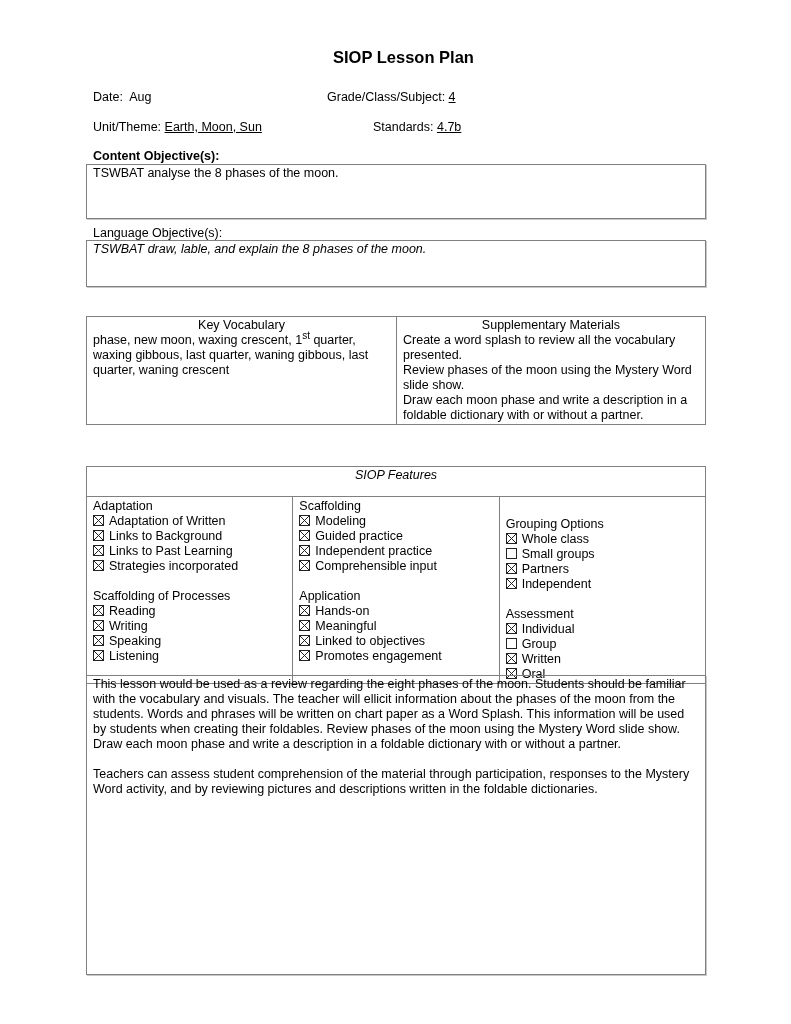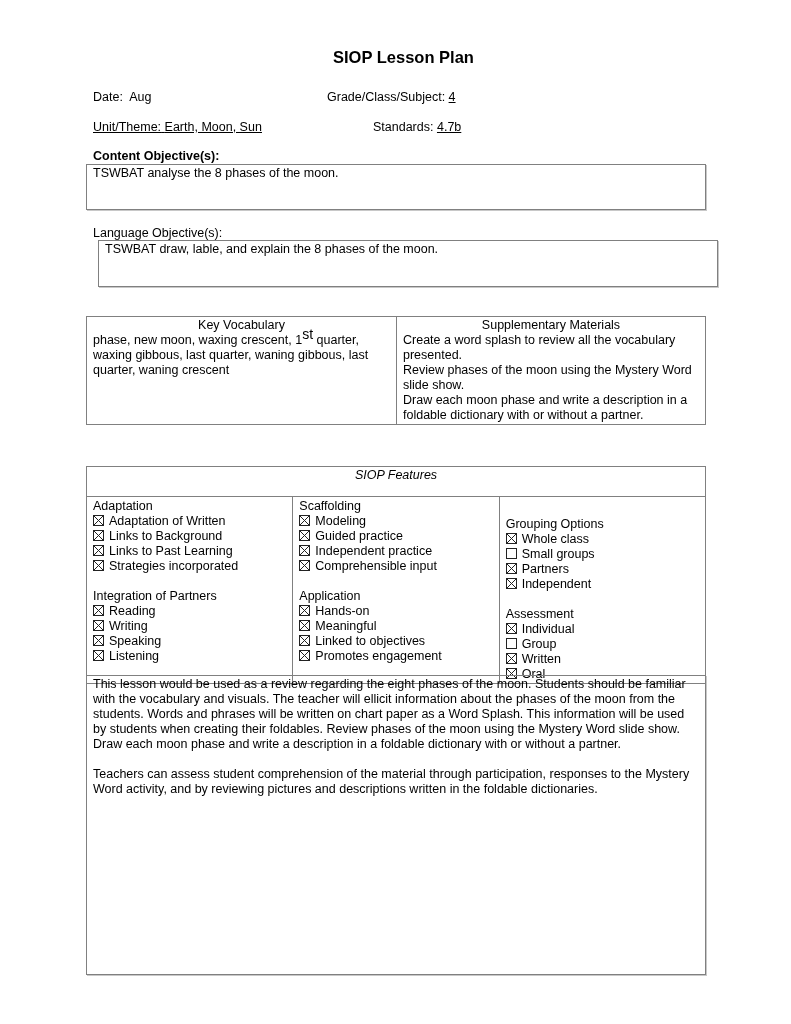--- a/index.html
+++ b/index.html
@@ -23,51 +23,51 @@
   .center { text-align: center; }
   .ital { font-style: italic; }
   .chk {
     display: inline-block; width: 11px; height: 11px; border: 1px solid #222;
     position: relative; vertical-align: -1px; margin-right: 5px; box-sizing: border-box;
   }
   .chk svg { position: absolute; left: 0; top: 0; width: 9px; height: 9px; }
   .grp { margin-bottom: 15px; }
   .grp:last-child { margin-bottom: 0; }
   .p { margin: 0; }
-  .sup { font-size: 14px; vertical-align: super; line-height: 0; }
+  .sup { font-size: 10px; vertical-align: super; line-height: 0; }
 </style>
 </head>
 <body>
 
 <div class="abs title">SIOP Lesson Plan</div>
 
 <div class="abs" style="top:90px; left:93px;">
   <span>Date:</span>&nbsp;
   <span>Aug</span>
 </div>
 <div class="abs" style="top:90px; left:327px;">
   <span>Grade/Class/Subject:</span>
   <span class="u">4</span>
 </div>
-<div class="abs" style="top:120px; left:93px;text-decoration:underline;">
+<div class="abs" style="top:120px; left:93px;">
   <span>Unit/Theme:</span>
   <span class="u">Earth, Moon, Sun</span>
 </div>
 <div class="abs" style="top:120px; left:373px;">
   <span>Standards:</span>
   <span class="u">4.7b</span>
 </div>
 
 <div class="abs" style="top:149px; left:93px;font-weight:bold;">Content Objective(s):</div>
-<div class="abs box" style="top:164px; left:86px; width:620px; height:46px;">
+<div class="abs box" style="top:164px; left:86px; width:620px; height:55px;">
   <div class="obj-text">TSWBAT analyse  the 8 phases of the moon.</div>
 </div>
 
 <div class="abs" style="top:226px; left:93px;">Language Objective(s):</div>
-<div class="abs box" style="top:240px; left:98px; width:620px; height:47px;">
+<div class="abs box" style="top:240px; left:86px; width:620px; height:47px;font-style:italic;">
   <div class="obj-text">TSWBAT draw, lable, and explain the 8 phases of the moon.</div>
 </div>
 
 <table class="tbl" style="top:316px; left:86px; width:620px; height:106px;">
   <tbody>
       <tr>
     <td style="width:297px;">
       <div class="center">Key Vocabulary</div>
       <div><span>phase, new moon, waxing crescent, 1</span><span class="sup">st</span><span> quarter, waxing gibbous, last quarter, waning gibbous, last quarter, waning crescent</span></div>
     </td>
@@ -101,21 +101,21 @@
             <div><span class="chk"><svg viewBox="0 0 9 9">
                   <line x1="0" y1="0" x2="9" y2="9" stroke="#222" stroke-width="1"></line>
                   <line x1="9" y1="0" x2="0" y2="9" stroke="#222" stroke-width="1"></line>
                 </svg></span><span>Links to Past Learning</span></div>
             <div><span class="chk"><svg viewBox="0 0 9 9">
                   <line x1="0" y1="0" x2="9" y2="9" stroke="#222" stroke-width="1"></line>
                   <line x1="9" y1="0" x2="0" y2="9" stroke="#222" stroke-width="1"></line>
                 </svg></span><span>Strategies incorporated</span></div>
           </div>
           <div class="grp">
-            <div>Integration of Partners</div>
+            <div>Scaffolding of Processes</div>
             <div><span class="chk"><svg viewBox="0 0 9 9">
                   <line x1="0" y1="0" x2="9" y2="9" stroke="#222" stroke-width="1"></line>
                   <line x1="9" y1="0" x2="0" y2="9" stroke="#222" stroke-width="1"></line>
                 </svg></span><span>Reading</span></div>
             <div><span class="chk"><svg viewBox="0 0 9 9">
                   <line x1="0" y1="0" x2="9" y2="9" stroke="#222" stroke-width="1"></line>
                   <line x1="9" y1="0" x2="0" y2="9" stroke="#222" stroke-width="1"></line>
                 </svg></span><span>Writing</span></div>
             <div><span class="chk"><svg viewBox="0 0 9 9">
                   <line x1="0" y1="0" x2="9" y2="9" stroke="#222" stroke-width="1"></line>

